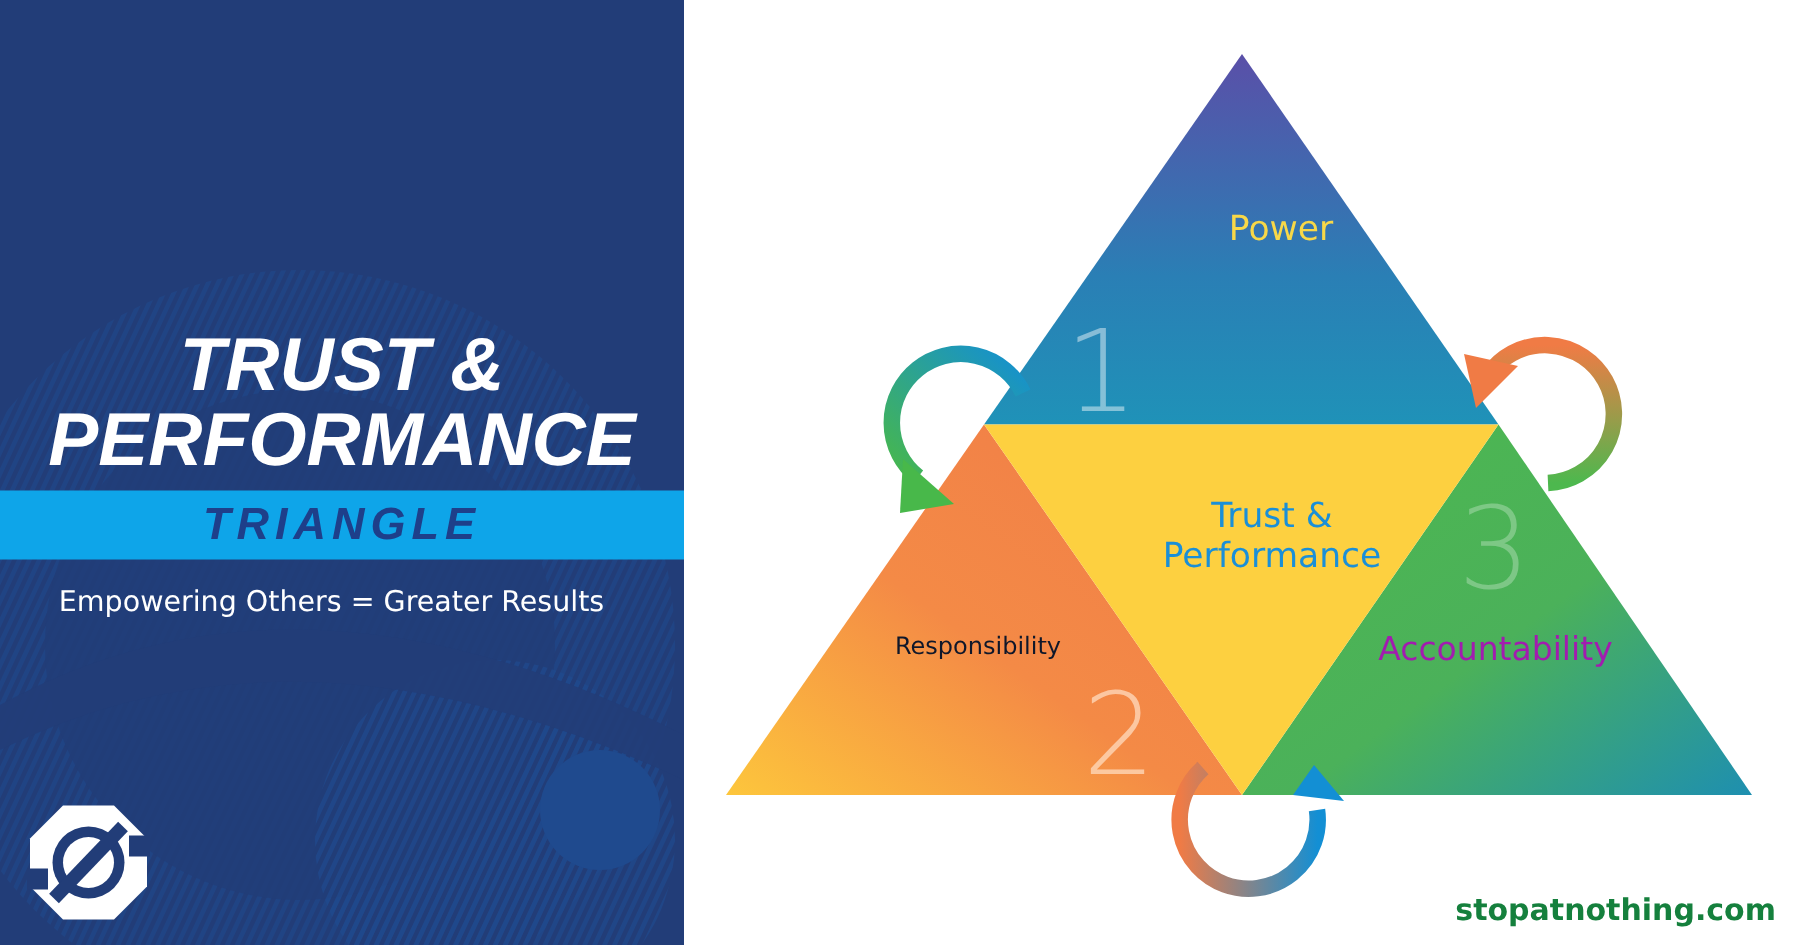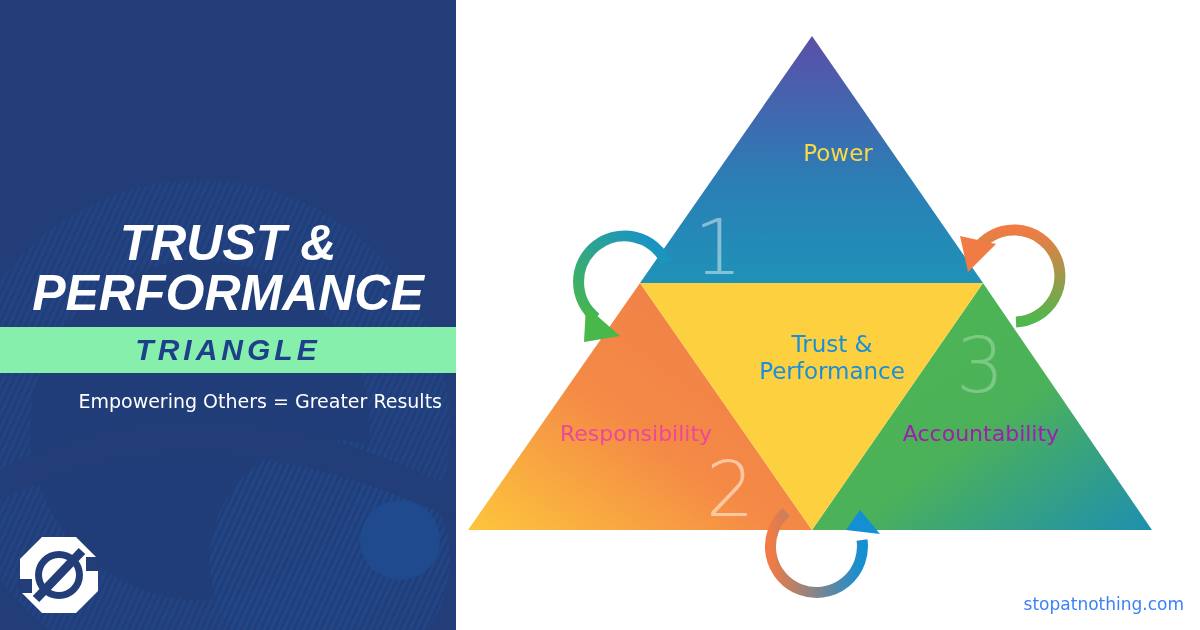--- a/index.html
+++ b/index.html
@@ -2,35 +2,35 @@
 <html><head>
 <meta charset="utf-8">
 <style>
   html, body { margin: 0; padding: 0; }
   body { width: 1200px; height: 630px; position: relative; overflow: hidden; background: #ffffff; font-family: "Liberation Sans", sans-serif; }
   .left-panel { position: absolute; left: 0; top: 0; width: 456px; height: 630px; background: #223d78; overflow: hidden; }
   .left-panel svg.bg { position: absolute; left: 0; top: 0; }
   .title-line { position: absolute; left: 0; width: 456px; text-align: center; color: #ffffff; font-weight: bold; font-style: italic; font-size: 50px; letter-spacing: 0px; line-height: 50px; }
   .title-1 { top: 218px; }
   .title-2 { top: 268px; }
-  .yellow-band { position: absolute; left: 0; top: 327px; width: 456px; height: 46px; background: #86efac; }
+  .yellow-band { position: absolute; left: 0; top: 327px; width: 456px; height: 46px; background: #0ea5e9; }
   .subtitle { position: absolute; left: 0; top: 0; width: 456px; height: 46px; line-height: 46px; text-align: center; color: #1e3f8a; font-weight: bold; font-style: italic; font-size: 30px; letter-spacing: 4px; }
-  .tagline { position: absolute; left: 0; top: 390px; width: 442px; text-align: right; color: #ffffff; font-size: 19px; font-family: "DejaVu Sans", sans-serif; }
+  .tagline { position: absolute; left: 0; top: 390px; width: 442px; text-align: center; color: #ffffff; font-size: 19px; font-family: "DejaVu Sans", sans-serif; }
   .logo { position: absolute; left: 18px; top: 535px; width: 82px; height: 80px; }
-  .diagram { position: absolute; left: 436px; top: 0; width: 604px; height: 630px; }
+  .diagram { position: absolute; left: 452px; top: 0; width: 604px; height: 630px; }
   .lbl { position: absolute; text-align: center; font-family: "DejaVu Sans", sans-serif; }
   .lbl-power { left: 262px; top: 140px; width: 280px; color: #f8d848; font-size: 23px; line-height: 27px; }
   .lbl-trust { left: 260px; top: 331px; width: 272px; color: #1a8fd8; font-size: 23px; line-height: 27px; }
-  .lbl-resp { left: 100px; top: 421px; width: 200px; color: #ec4899; font-size: 22px; }
+  .lbl-resp { left: 100px; top: 421px; width: 200px; color: #0f172a; font-size: 16px; }
   .lbl-acct { left: 440px; top: 421px; width: 210px; color: #a21caf; font-size: 22px; }
   .num { position: absolute; font-family: "DejaVu Sans", sans-serif; font-weight: 200; font-size: 76px; line-height: 76px; }
   .num-1 { left: 258px; top: 210px; color: rgba(255,255,255,0.45); }
   .num-2 { left: 270px; top: 452px; color: rgba(255,225,200,0.7); }
   .num-3 { left: 520px; top: 328px; color: rgba(255,255,255,0.28); }
-  .site { position: absolute; right: 16px; top: 594px; color: #3b82f6; font-size: 17px; font-weight: normal; font-family: "DejaVu Sans", sans-serif; }
+  .site { position: absolute; right: 16px; top: 594px; color: #15803d; font-size: 20px; font-weight: bold; font-family: "DejaVu Sans", sans-serif; }
 </style>
 </head>
 <body>
 
 <div class="left-panel">
   <svg class="bg" width="456" height="630">
     <defs>
       <pattern id="stripes" width="6" height="6" patternUnits="userSpaceOnUse" patternTransform="rotate(25)">
         <rect width="3" height="6" fill="#1f4a8e"></rect>
       </pattern>

